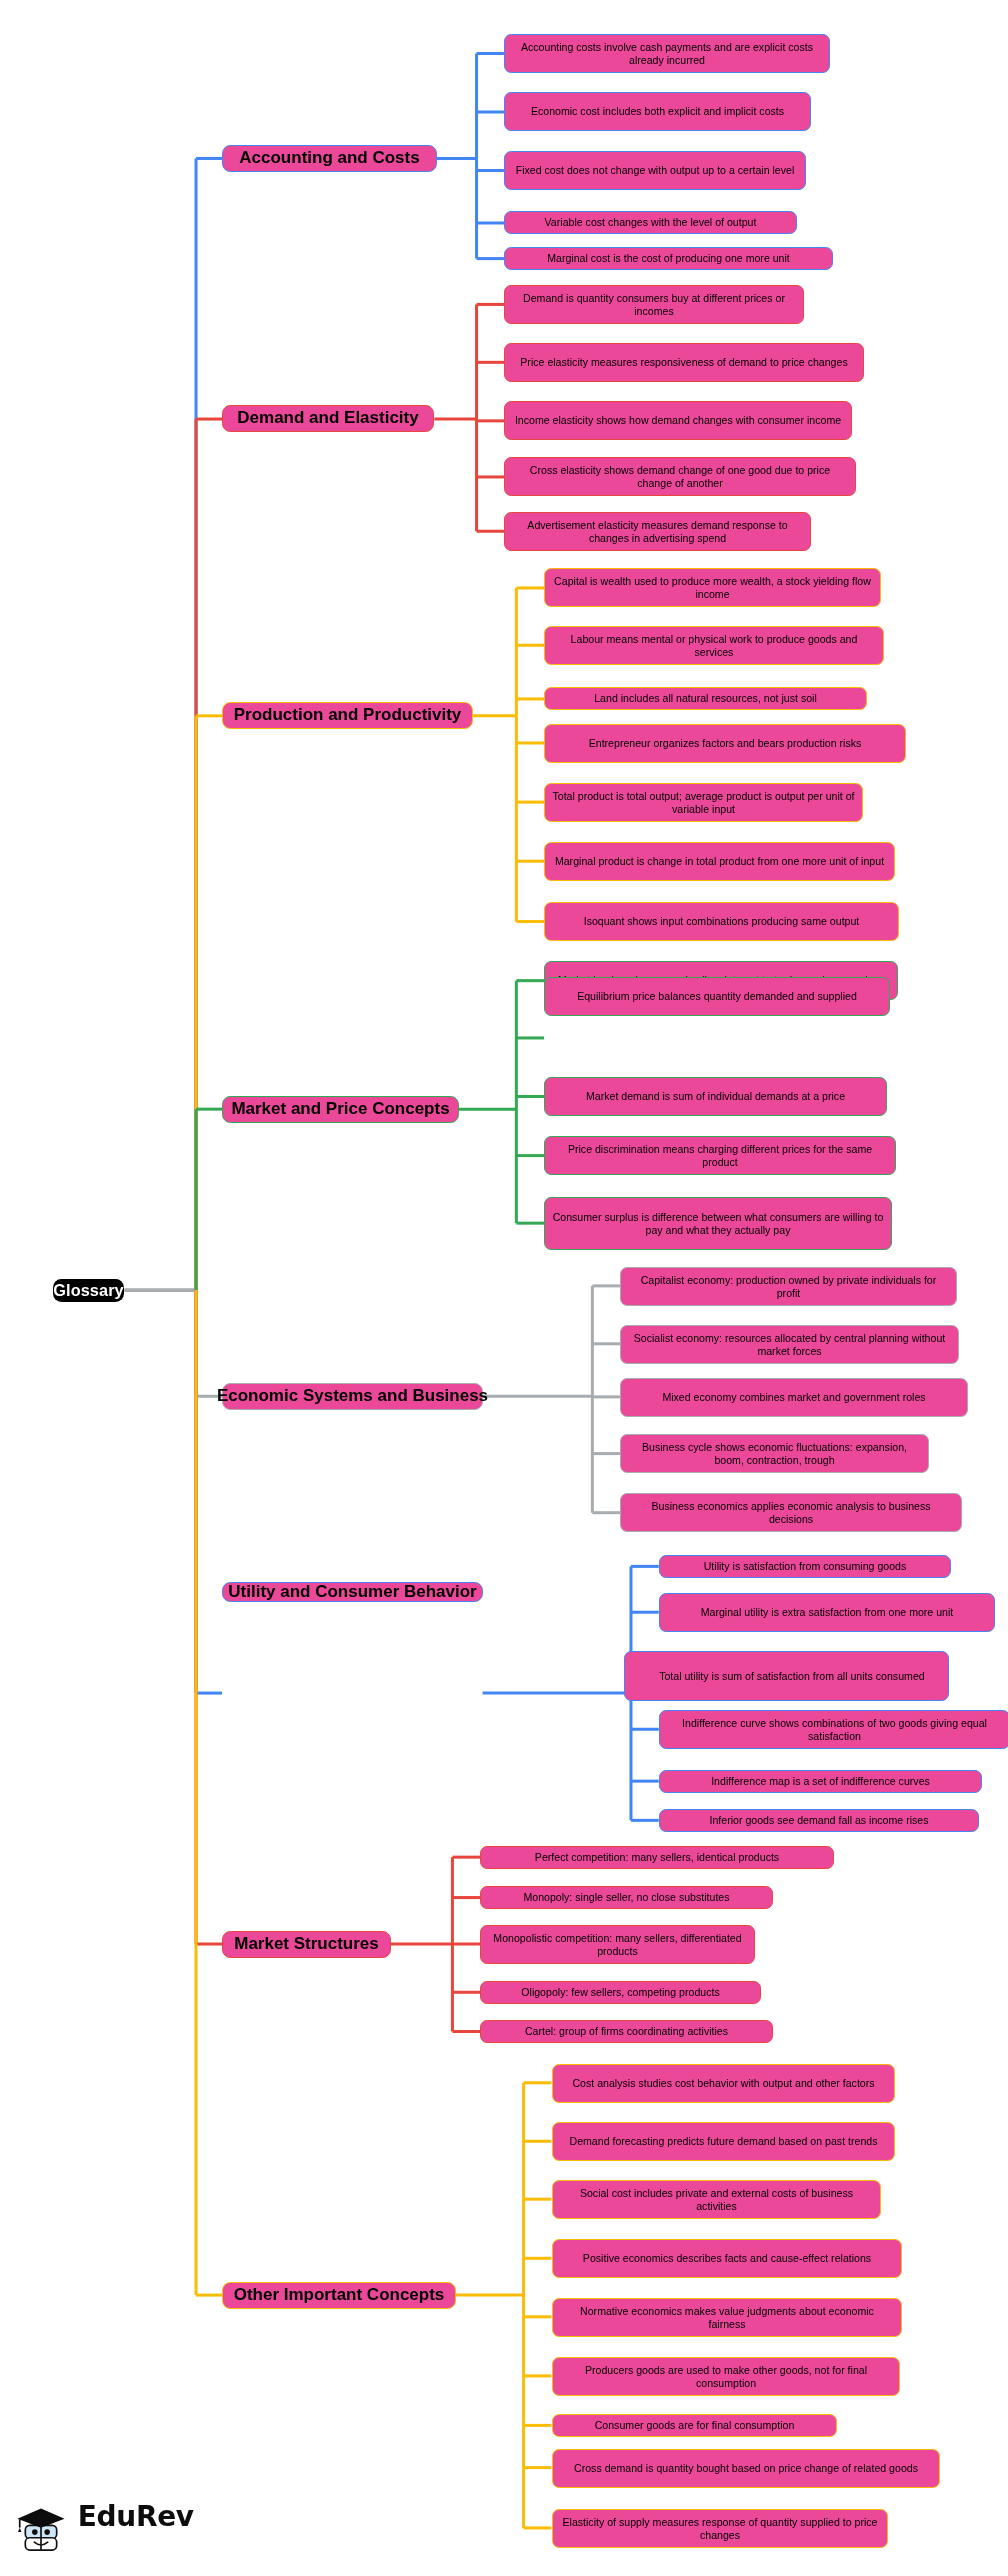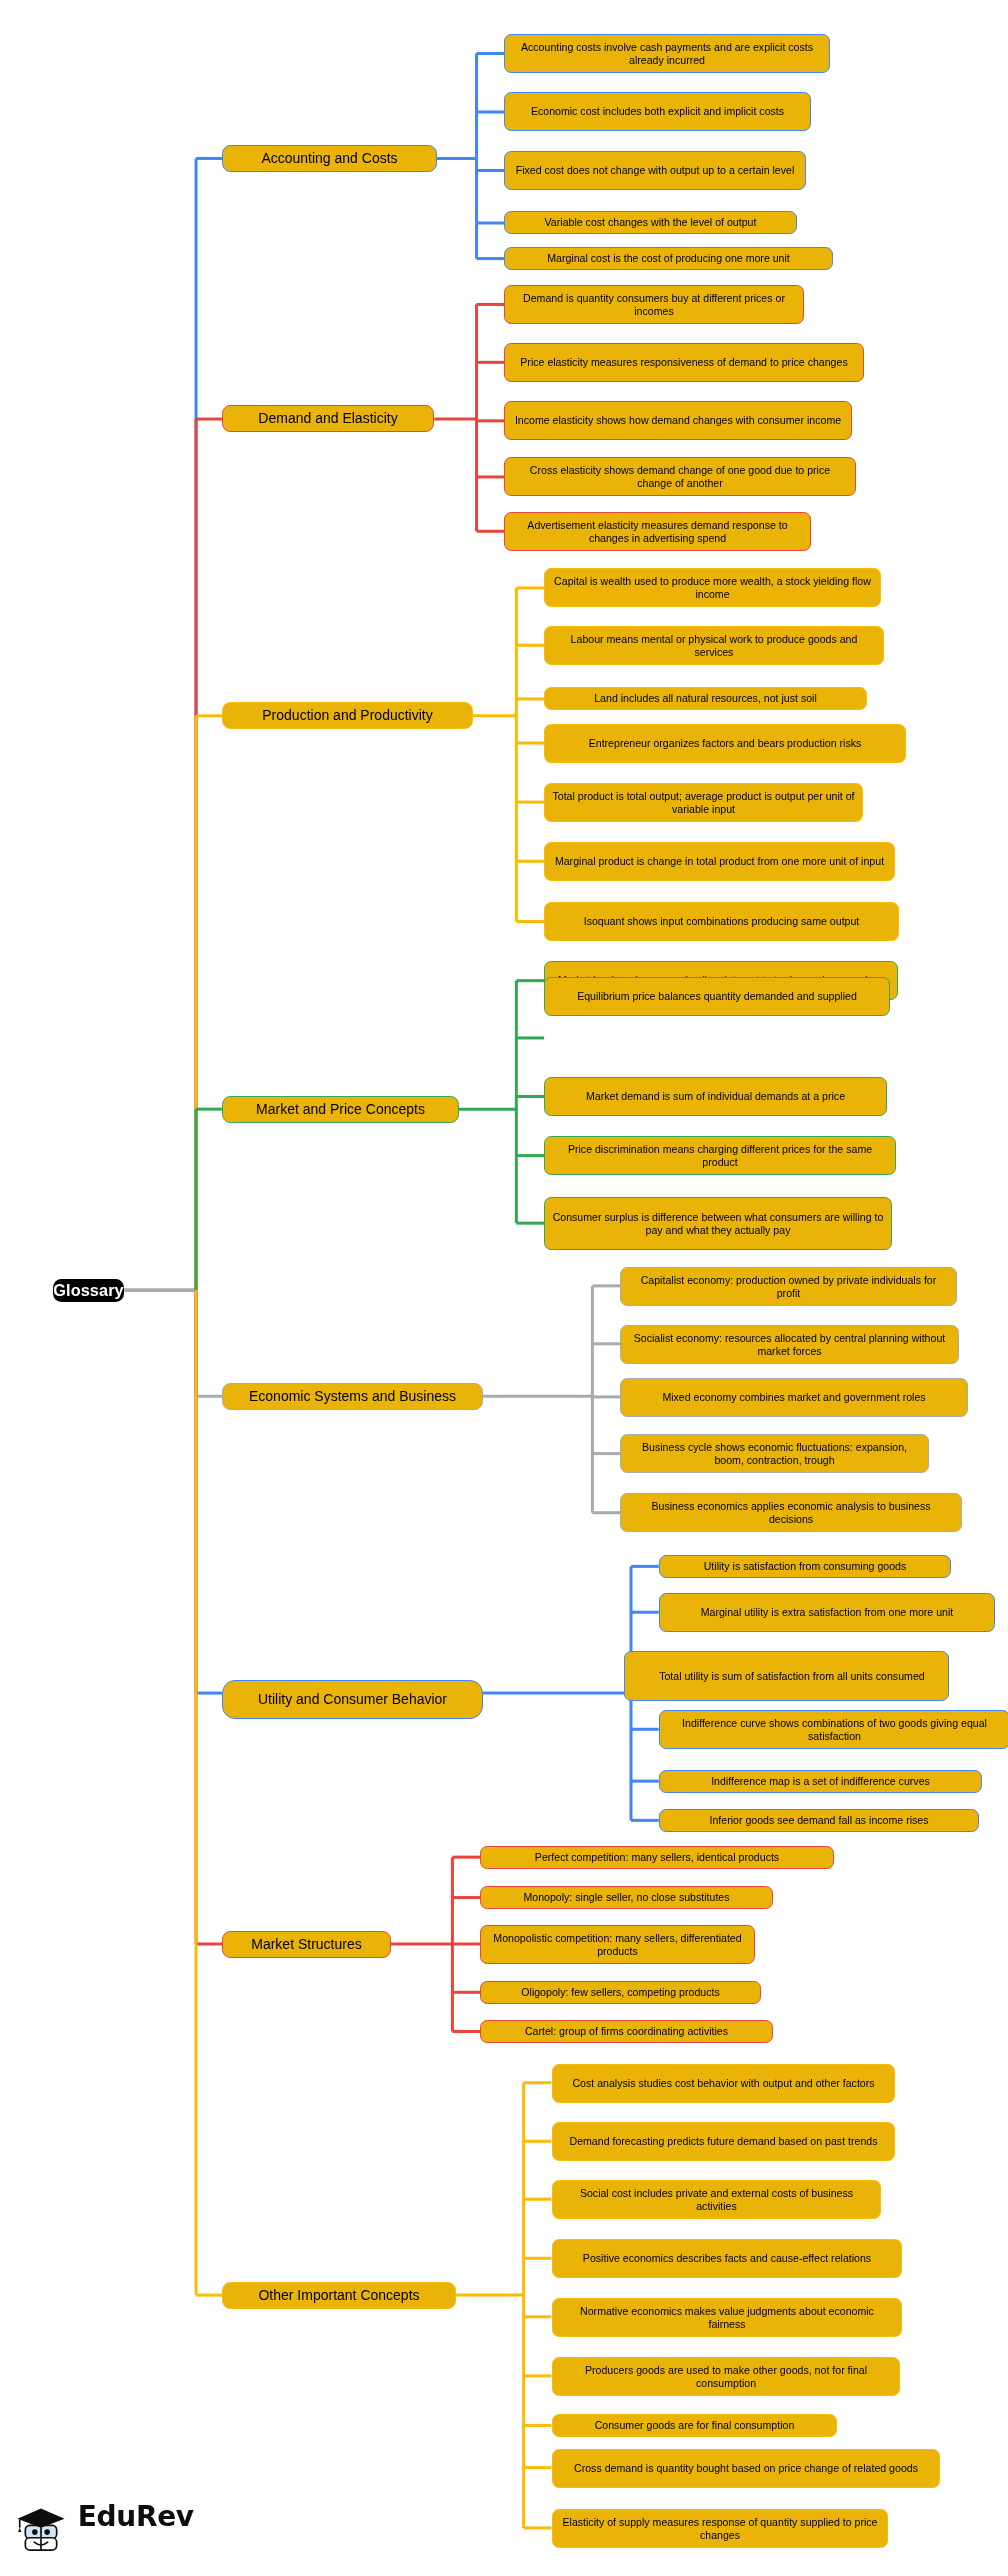--- a/index.html
+++ b/index.html
@@ -19,44 +19,45 @@
   #wires{
     position:absolute;
     left:0; top:0;
     width:1008px; height:2576px;
     pointer-events:none;
   }
   
   .node{
     position:absolute;
     box-sizing:border-box;
-    background:#eab308;
+    background:#ec4899;
     display:flex;
     align-items:center;
     justify-content:center;
     text-align:center;
     color:#000000;
     line-height:1.22;
   }
   .root{
     background:#000000;
     color:#ffffff;
     border-radius:8.4px;
     font-size:16.3px;
     font-weight:bold;
     letter-spacing:0.1px;
     padding:0 8.4px;
   }
   .branch{
     border-width:1.8px;
     border-style:solid;
     border-radius:8.4px;
-    font-size:14px;
+    font-size:17px;
     padding:0 21px;
     white-space:nowrap;
+    font-weight:bold;
   }
   .leaf{
     border-width:1.8px;
     border-style:solid;
     border-radius:7.2px;
     font-size:10.6px;
     padding:2.4px 7.2px;
   }
   
   #logo{
@@ -192,21 +193,21 @@
       <div class="node leaf" style="left: 544px; top: 977px; width: 346px; height: 39px; border-color: rgb(52, 168, 83);">Equilibrium price balances quantity demanded and supplied</div>
       <div class="node leaf" style="left: 544px; top: 1077px; width: 343px; height: 39px; border-color: rgb(52, 168, 83);">Market demand is sum of individual demands at a price</div>
       <div class="node leaf" style="left: 544px; top: 1136px; width: 352px; height: 39px; border-color: rgb(52, 168, 83);">Price discrimination means charging different prices for the same product</div>
       <div class="node leaf" style="left: 544px; top: 1197px; width: 348px; height: 53px; border-color: rgb(52, 168, 83);">Consumer surplus is difference between what consumers are willing to pay and what they actually pay</div>
       <div class="node branch" style="left: 222px; top: 1383px; width: 261px; height: 26.6px; border-color: rgb(166, 172, 175);">Economic Systems and Business</div>
       <div class="node leaf" style="left: 620px; top: 1267px; width: 337px; height: 39px; border-color: rgb(166, 172, 175);">Capitalist economy: production owned by private individuals for profit</div>
       <div class="node leaf" style="left: 620px; top: 1325px; width: 339px; height: 39px; border-color: rgb(166, 172, 175);">Socialist economy: resources allocated by central planning without market forces</div>
       <div class="node leaf" style="left: 620px; top: 1378px; width: 348px; height: 39px; border-color: rgb(166, 172, 175);">Mixed economy combines market and government roles</div>
       <div class="node leaf" style="left: 620px; top: 1434px; width: 309px; height: 39px; border-color: rgb(166, 172, 175);">Business cycle shows economic fluctuations: expansion, boom, contraction, trough</div>
       <div class="node leaf" style="left: 620px; top: 1493px; width: 342px; height: 39px; border-color: rgb(166, 172, 175);">Business economics applies economic analysis to business decisions</div>
-      <div class="node branch" style="left: 222px; top: 1680px; width: 261px; height: 39px; border-color: rgb(66, 133, 244); border-radius: 13px;">Utility and Consumer Behavior</div>
+      <div class="node branch" style="left: 222px; top: 1582px; width: 261px; height: 20px; border-color: rgb(66, 133, 244);">Utility and Consumer Behavior</div>
       <div class="node leaf" style="left: 659px; top: 1555px; width: 292px; height: 23px; border-color: rgb(66, 133, 244);">Utility is satisfaction from consuming goods</div>
       <div class="node leaf" style="left: 659px; top: 1593px; width: 336px; height: 39px; border-color: rgb(66, 133, 244);">Marginal utility is extra satisfaction from one more unit</div>
       <div class="node leaf" style="left: 624px; top: 1651px; width: 325px; height: 50px; border-color: rgb(66, 133, 244); padding-left: 18px;">Total utility is sum of satisfaction from all units consumed</div>
       <div class="node leaf" style="left: 659px; top: 1710px; width: 351px; height: 39px; border-color: rgb(66, 133, 244);">Indifference curve shows combinations of two goods giving equal satisfaction</div>
       <div class="node leaf" style="left: 659px; top: 1770px; width: 323px; height: 23px; border-color: rgb(66, 133, 244);">Indifference map is a set of indifference curves</div>
       <div class="node leaf" style="left: 659px; top: 1809px; width: 320px; height: 23px; border-color: rgb(66, 133, 244);">Inferior goods see demand fall as income rises</div>
       <div class="node branch" style="left: 222px; top: 1931px; width: 169px; height: 26.6px; border-color: rgb(232, 69, 60);">Market Structures</div>
       <div class="node leaf" style="left: 480px; top: 1846px; width: 354px; height: 23px; border-color: rgb(232, 69, 60);">Perfect competition: many sellers, identical products</div>
       <div class="node leaf" style="left: 480px; top: 1886px; width: 293px; height: 23px; border-color: rgb(232, 69, 60);">Monopoly: single seller, no close substitutes</div>
       <div class="node leaf" style="left: 480px; top: 1925px; width: 275px; height: 39px; border-color: rgb(232, 69, 60);">Monopolistic competition: many sellers, differentiated products</div>

